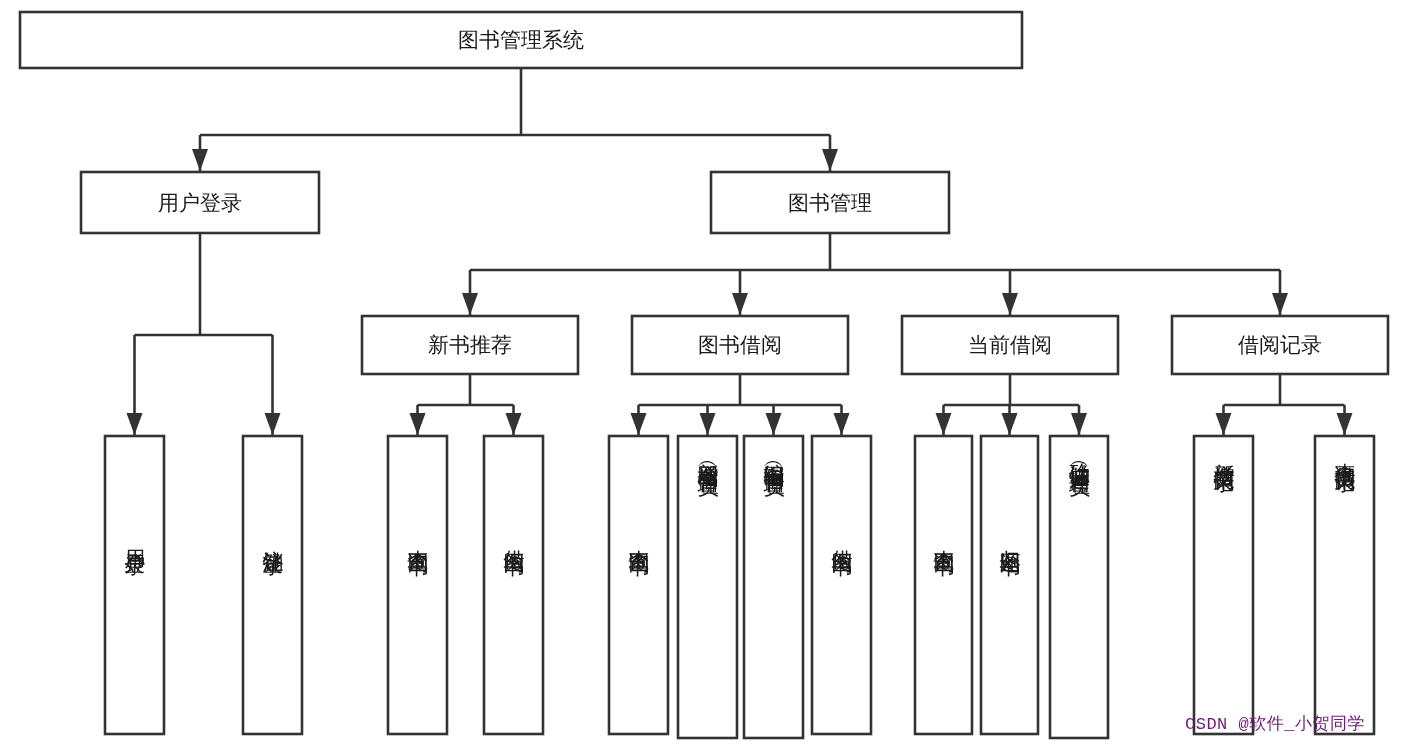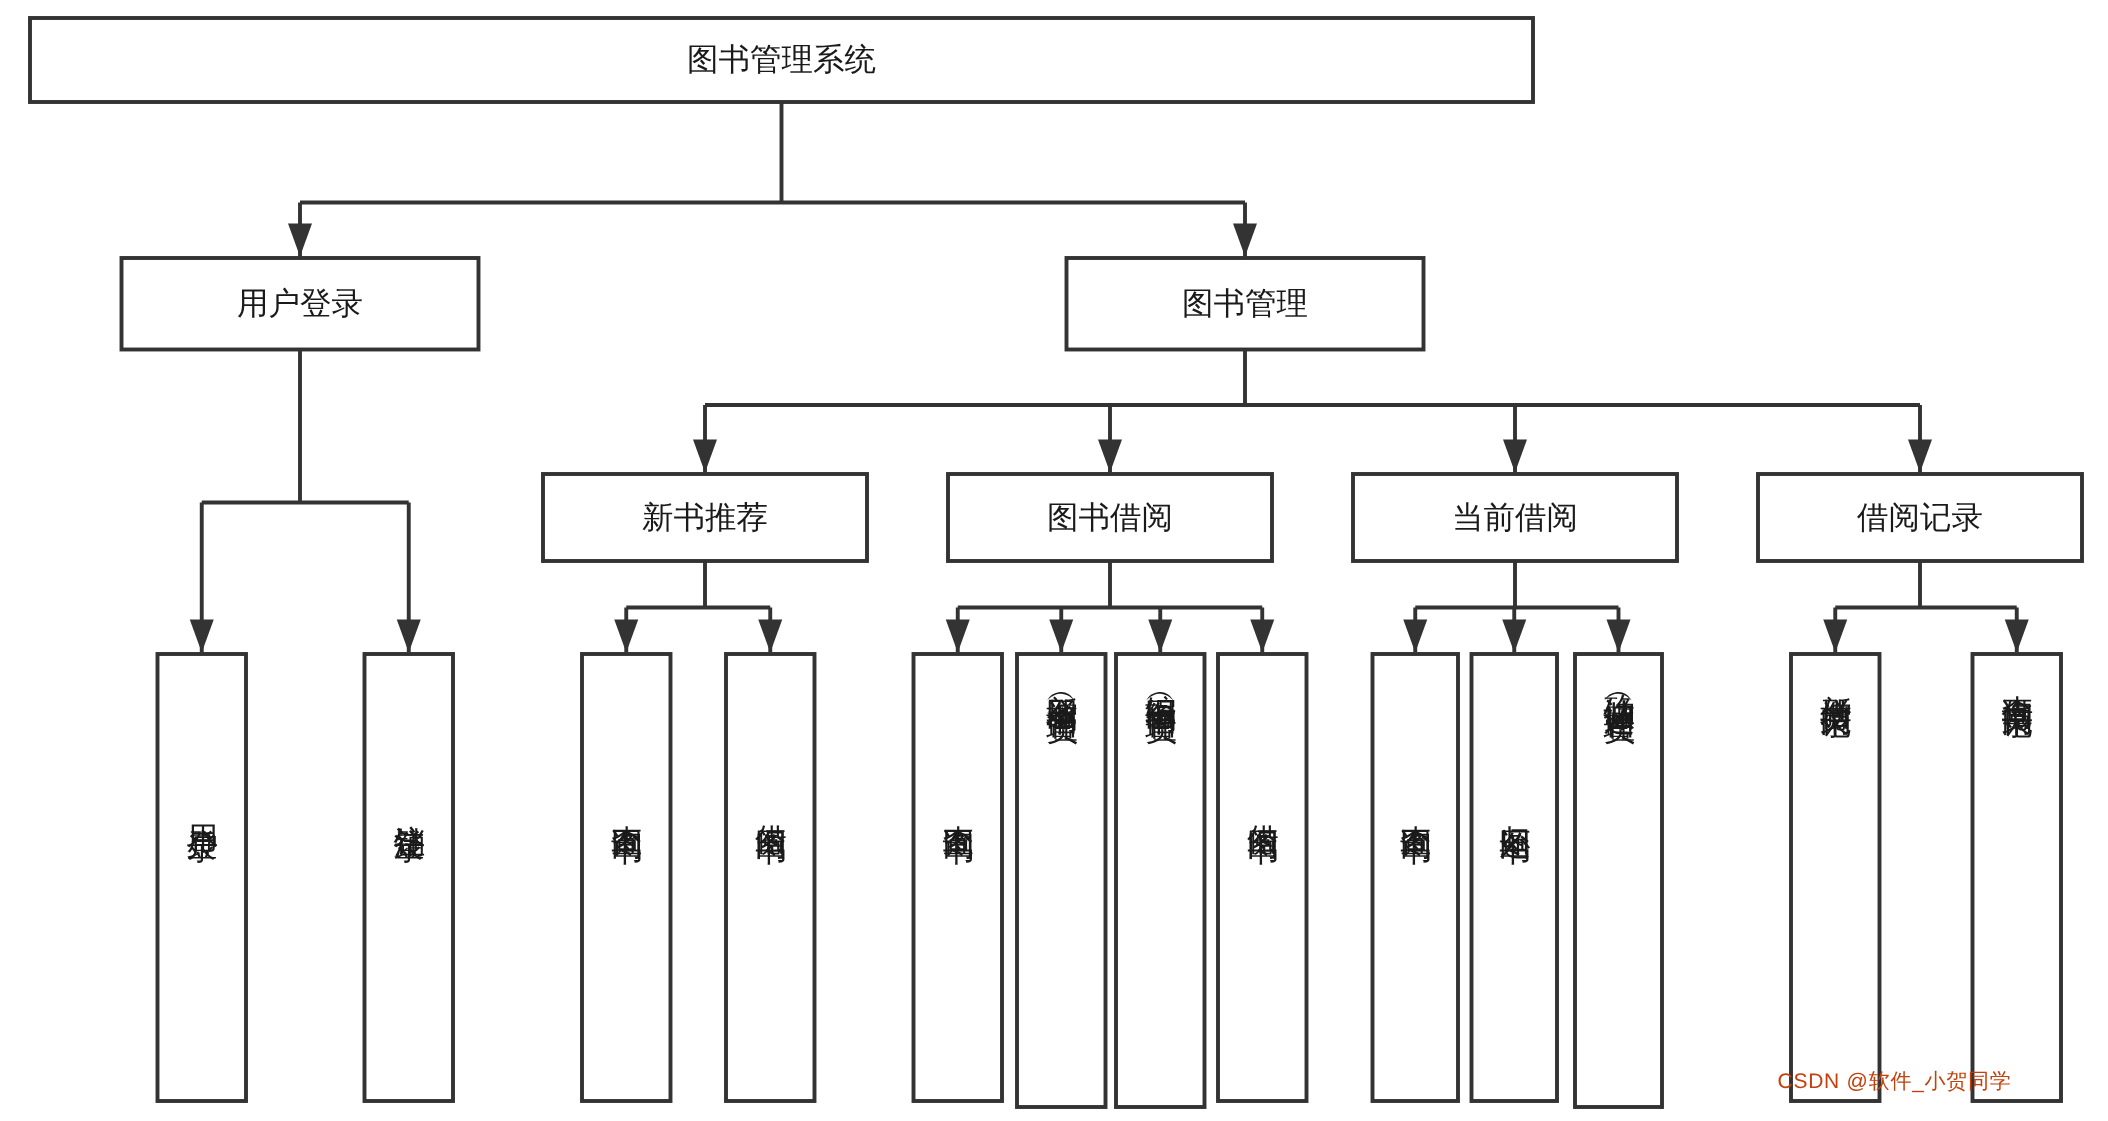--- a/index.html
+++ b/index.html
@@ -64,23 +64,23 @@
   .vlabel-wrap {
     position: absolute;
     display: flex;
     align-items: flex-start;
     justify-content: center;
   }
   #watermark {
     position: absolute;
     left: 1185px;
     top: 712px;
-    font-family: Liberation Sans, sans-serif;
-    font-size: 14px;
-    color: #c2410c;
+    font-family: Liberation Mono, monospace;
+    font-size: 17px;
+    color: #701a75;
     white-space: nowrap;
     letter-spacing: 0.5px;
   }
 </style>
 </head>
 <body>
 
 <div id="diagram-root">
 
   <svg id="flow-svg" viewBox="0 0 1405 747">

